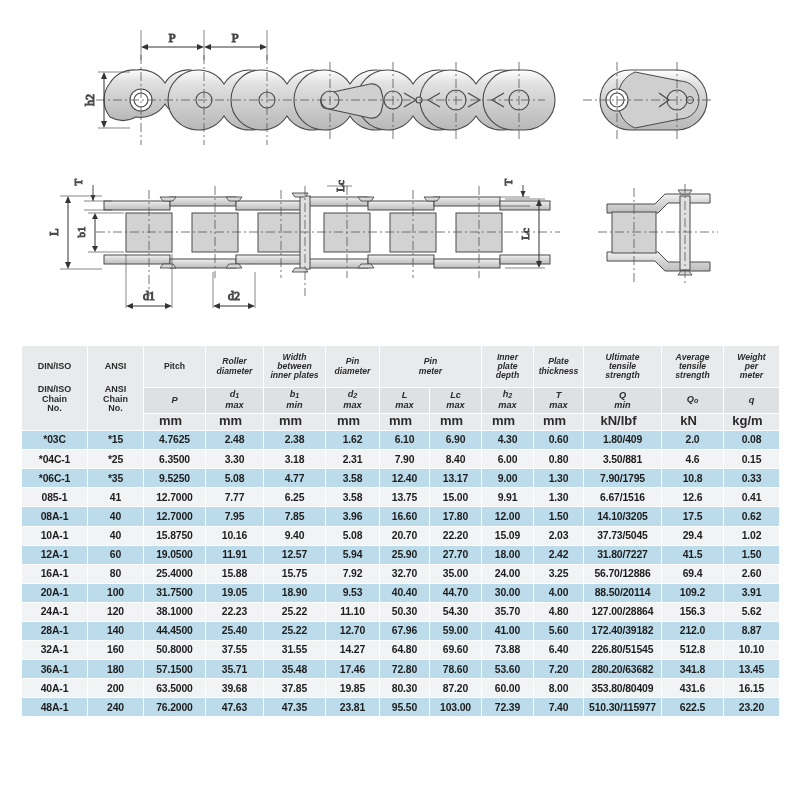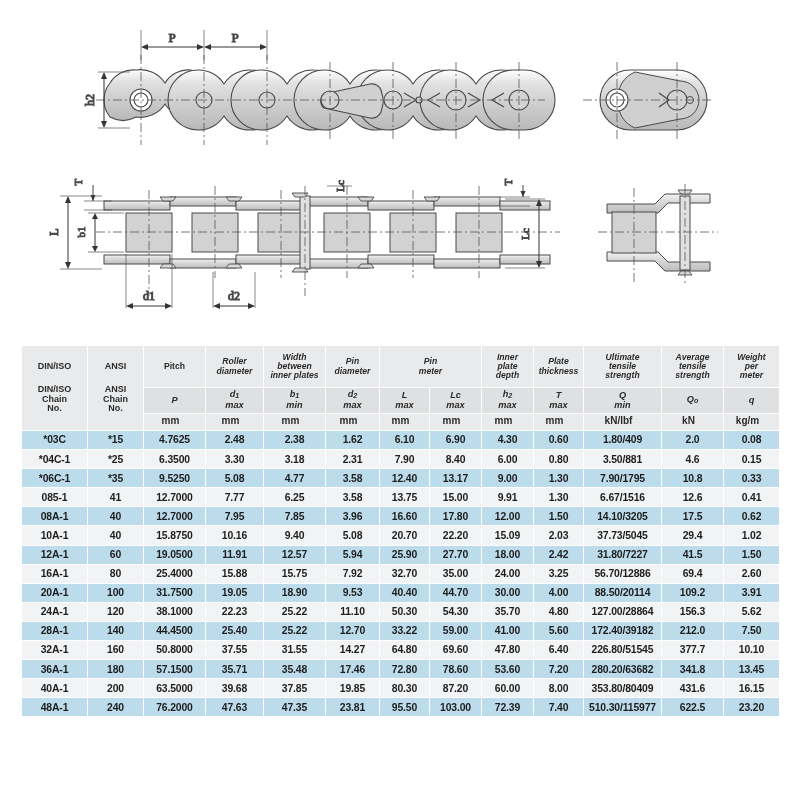--- a/index.html
+++ b/index.html
@@ -56,21 +56,21 @@
     background: #dfe0e2;
     color: #2b2b2b;
     font-size: 9.2px;
     font-weight: bold;
     height: 26px;
     padding: 1px;
   }
   thead tr.hdr-unit th {
     background: #e9eaec;
     color: #2b2b2b;
-    font-size: 10px;
+    font-size: 13px;
     font-weight: bold;
     height: 17px;
     padding: 0 9px 2px 1px;
   }
   
   th.idcol {
     background: #e9eaec !important;
     font-size: 9px !important;
     font-weight: bold;
     line-height: 1.25;
@@ -672,41 +672,41 @@
             <td>156.3</td>
             <td>5.62</td>
           </tr>
           <tr class="odd">
             <td>28A-1</td>
             <td>140</td>
             <td>44.4500</td>
             <td>25.40</td>
             <td>25.22</td>
             <td>12.70</td>
-            <td>33.22</td>
+            <td>67.96</td>
             <td>59.00</td>
             <td>41.00</td>
             <td>5.60</td>
             <td>172.40/39182</td>
             <td>212.0</td>
-            <td>7.50</td>
+            <td>8.87</td>
           </tr>
           <tr class="even">
             <td>32A-1</td>
             <td>160</td>
             <td>50.8000</td>
             <td>37.55</td>
             <td>31.55</td>
             <td>14.27</td>
             <td>64.80</td>
             <td>69.60</td>
-            <td>47.80</td>
+            <td>73.88</td>
             <td>6.40</td>
             <td>226.80/51545</td>
-            <td>377.7</td>
+            <td>512.8</td>
             <td>10.10</td>
           </tr>
           <tr class="odd">
             <td>36A-1</td>
             <td>180</td>
             <td>57.1500</td>
             <td>35.71</td>
             <td>35.48</td>
             <td>17.46</td>
             <td>72.80</td>

